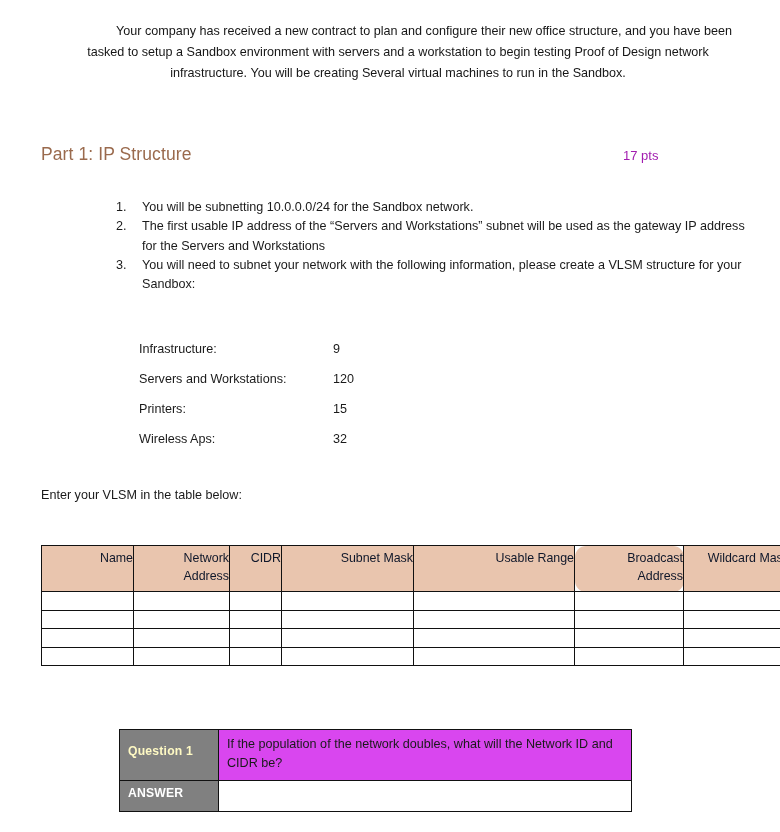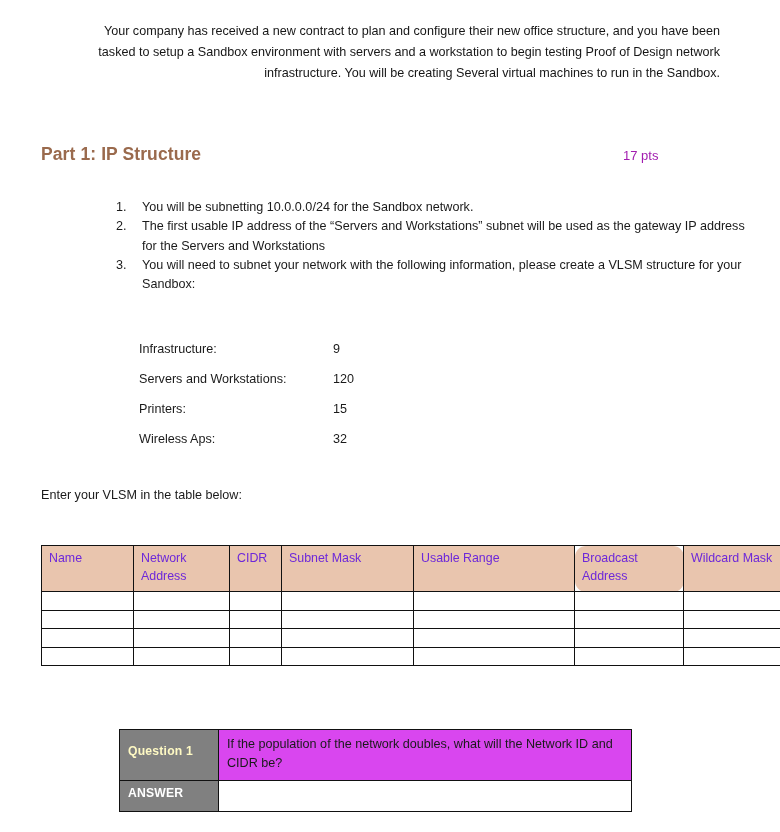--- a/index.html
+++ b/index.html
@@ -19,46 +19,46 @@
   .page {
     position: relative;
     width: 780px;
     height: 832px;
     overflow: hidden;
   }
 
   
   .intro {
     position: absolute;
-    left: 28px;
+    left: 52px;
     top: 8px;
     width: 692px;
     font-size: 12.6px;
     line-height: 21px;
     text-indent: 52px;
-    text-align: right;
+    text-align: center;
     color: #161616;
   }
 
   
   .section-head {
     position: absolute;
     left: 41px;
     top: 143px;
     width: 692px;
     height: 24px;
   }
   .section-title {
     position: absolute;
     left: 0;
     top: 0;
     font-size: 17.5px;
     line-height: 22px;
     color: #9a6a4d;
-    font-weight: bold;
+    font-weight: normal;
     letter-spacing: 0.1px;
     white-space: nowrap;
   }
   .section-points {
     position: absolute;
     left: 582px;
     top: 3px;
     font-size: 13px;
     line-height: 20px;
     color: #a21caf;
@@ -139,25 +139,25 @@
   }
   table.vlsm th,
   table.vlsm td {
     border: 1.1px solid #111111;
     padding: 0;
     vertical-align: top;
   }
   table.vlsm th {
     background: #e9c5ae;
     font-weight: normal;
-    text-align: left;
+    text-align: right;
     height: 41px;
     padding: 4px 0 0 7px;
     line-height: 17.5px;
-    color: #6d28d9;
+    color: #0f172a;
   }
   table.vlsm td {
     height: 17.5px;
     background: #ffffff;
   }
   .c-name     { width: 84px; }
   .c-netaddr  { width: 88px; }
   .c-cidr     { width: 44px; }
   .c-mask     { width: 124px; }
   .c-range    { width: 153px; }

